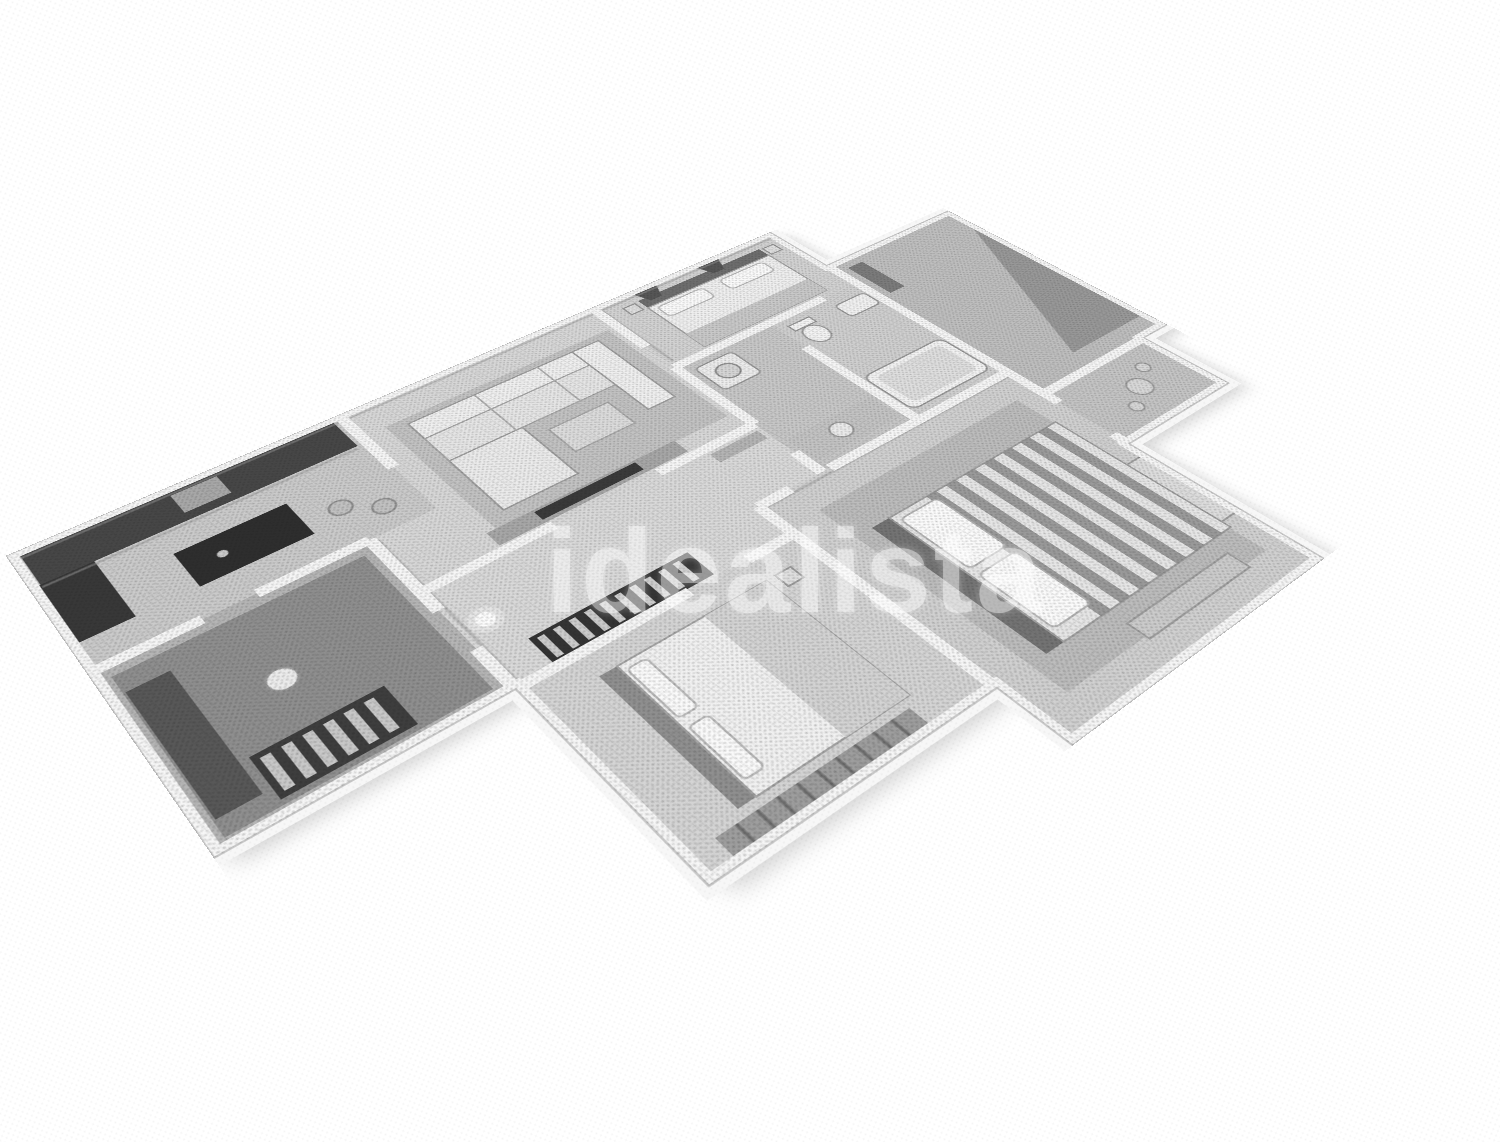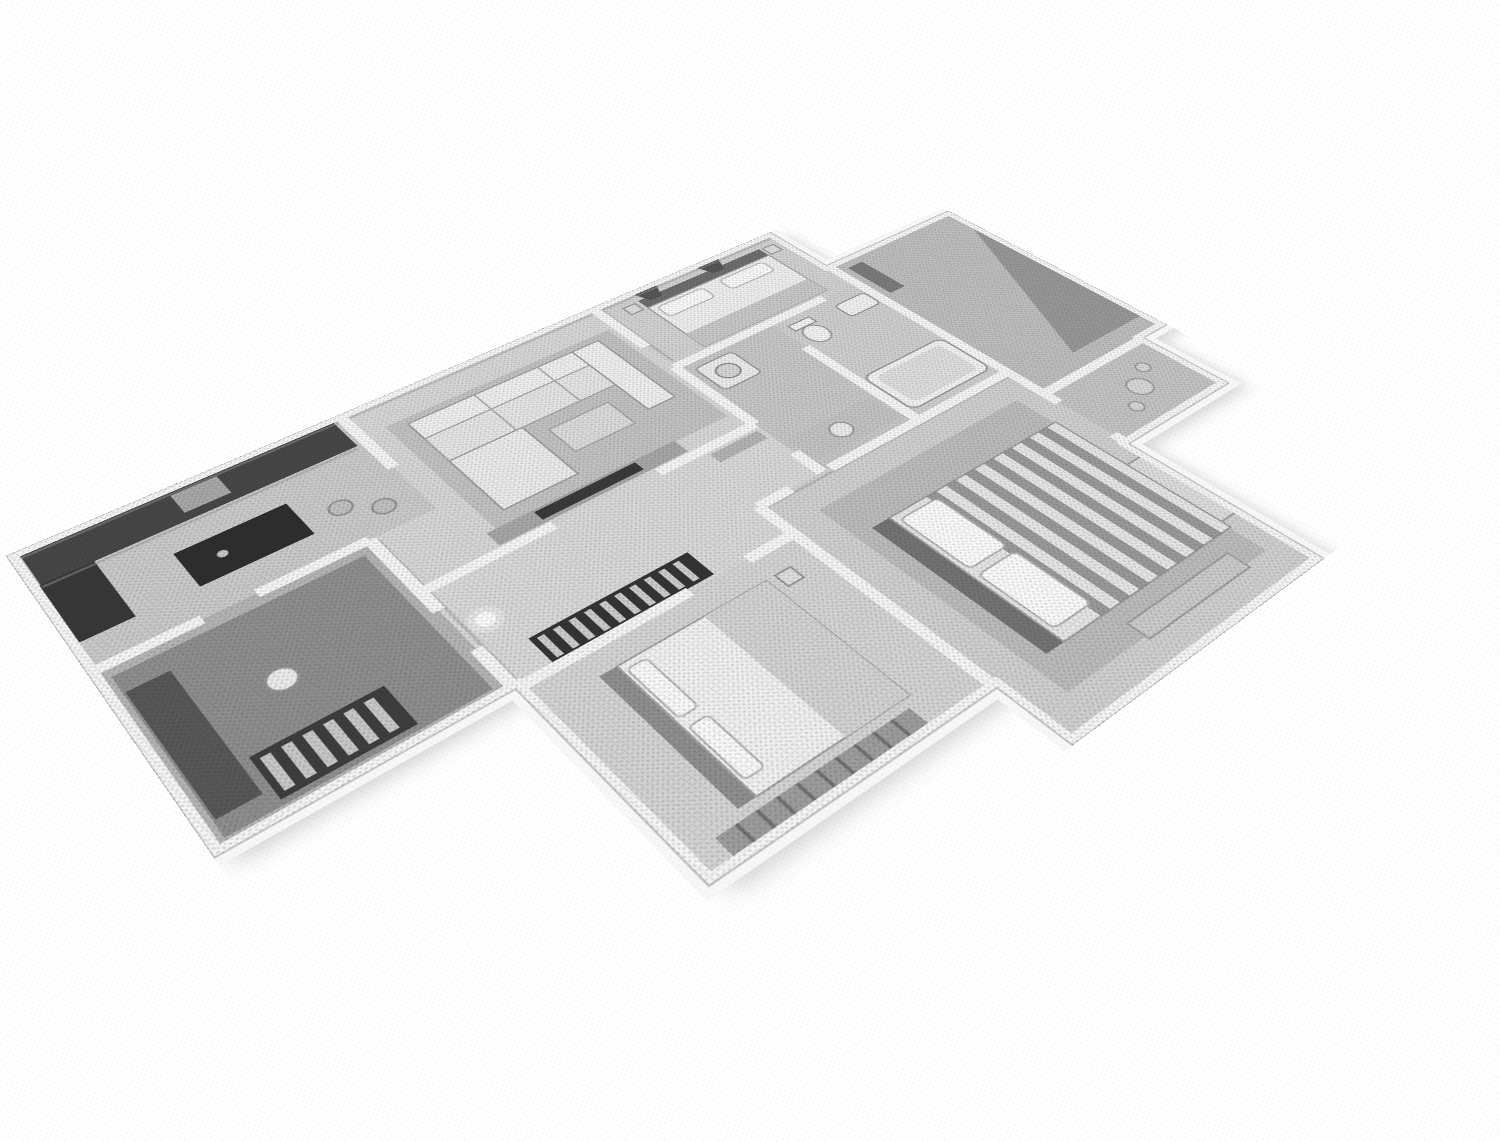--- a/index.html
+++ b/index.html
@@ -176,20 +176,21 @@
       <path fill="none" stroke="#f7f7f7" stroke-width="18" stroke-linejoin="miter" d="M0,0 H900 V100 H1100 V430 H1060 V540 H900 V760 H560 V680 H260 V430 H0 Z"></path>
       <path fill="none" stroke="#b9b9b9" stroke-width="1.5" d="M0,0 H900 V100 H1100 V430 H1060 V540 H900 V760 H560 V680 H260 V430 H0 Z"></path>
 
       <g clip-path="url(#apt)">
         <rect x="-20" y="-20" width="1140" height="800" fill="url(#ht)" opacity="0.17"></rect>
         <rect x="-20" y="-20" width="1140" height="800" fill="url(#ht2)" opacity="0.10"></rect>
       </g>
     </svg>
   </div>
 
+  <div class="watermark">idealista</div>
 
   <svg class="page-noise" width="1500" height="1142">
     <defs>
       <pattern id="pgdots" width="5" height="5" patternUnits="userSpaceOnUse" patternTransform="rotate(22)">
         <circle cx="2.5" cy="2.5" r="1" fill="#333333"></circle>
       </pattern>
     </defs>
     <rect width="1500" height="1142" fill="url(#pgdots)"></rect>
   </svg>
 

